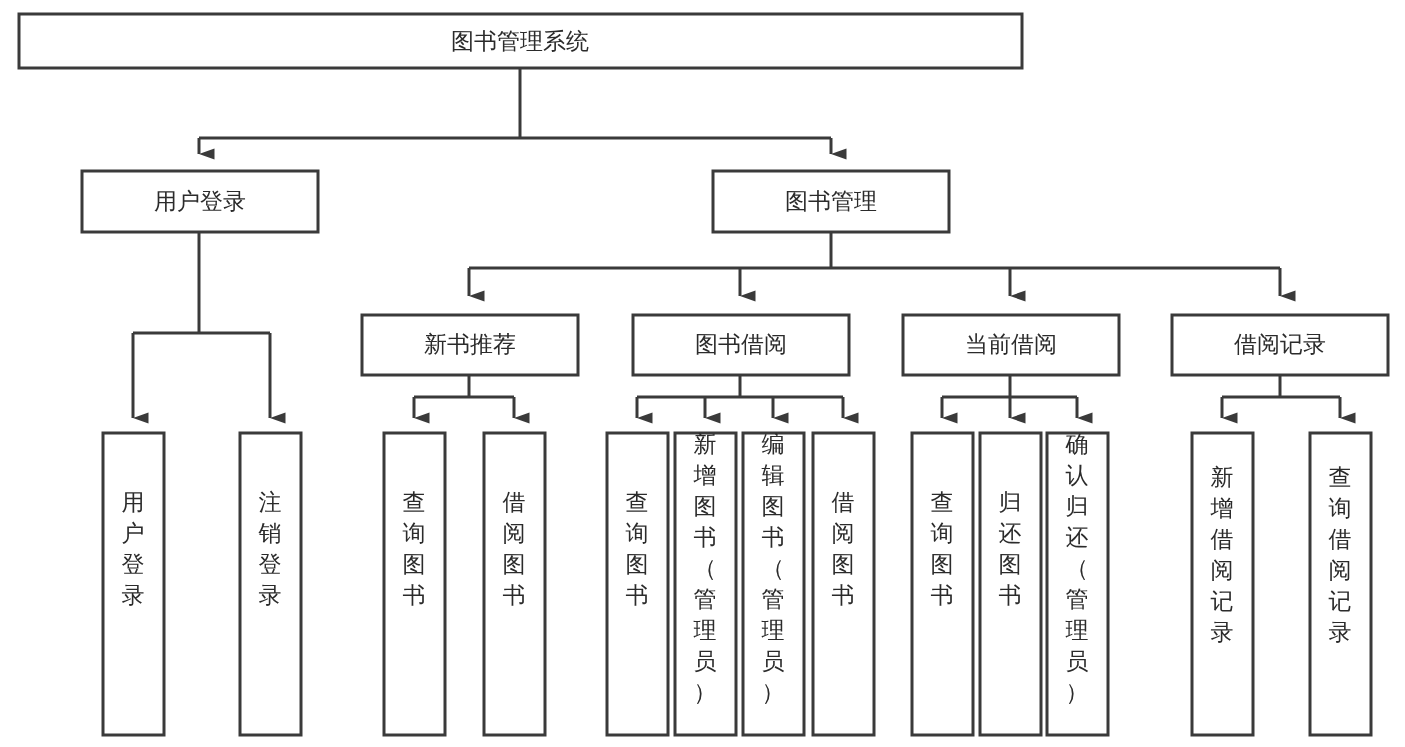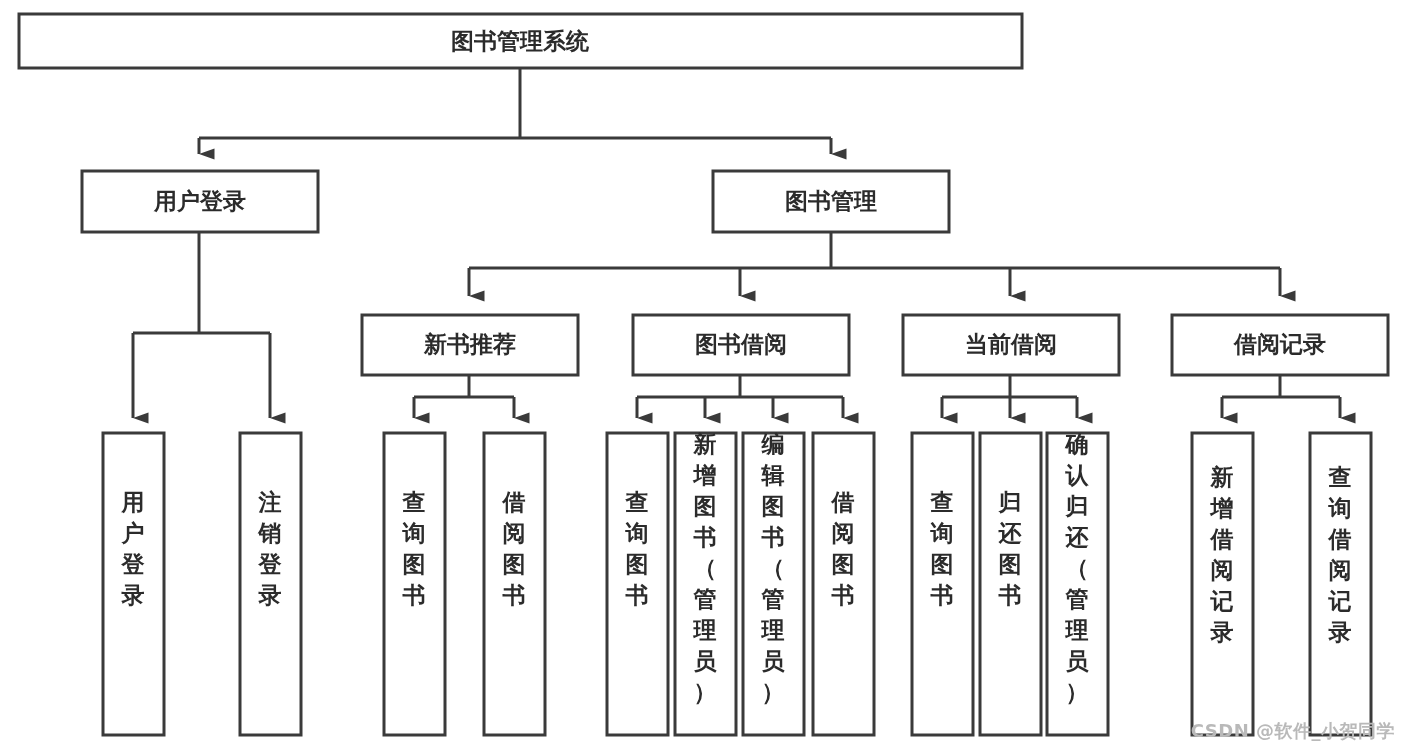--- a/index.html
+++ b/index.html
@@ -1,18 +1,18 @@
 <!DOCTYPE html>
 <html><head>
 <meta charset="utf-8">
 <style>
   html,body{margin:0;padding:0;background:#ffffff;}
   body{width:1405px;height:747px;overflow:hidden;
        font-family:"DejaVu Sans","Liberation Sans",sans-serif;}
-  #stage{position:relative;width:1405px;height:747px;background:#ffffff;font-weight:bold;}
+  #stage{position:relative;width:1405px;height:747px;background:#ffffff;}
   svg#diagram{position:absolute;left:0;top:0;width:1405px;height:747px;display:block;}
   .node-rect{fill:#ffffff;stroke:#3a3a3a;stroke-width:3;}
   .connector{stroke:#3a3a3a;stroke-width:3;fill:none;stroke-linecap:butt;}
   .arrow-head{fill:#3a3a3a;stroke:none;}
   .node-label{fill:#2b2b2b;font-family:"DejaVu Sans","Liberation Sans",sans-serif;
               font-size:23px;text-anchor:middle;dominant-baseline:middle;}
   .leaf-label{fill:#2b2b2b;font-family:"DejaVu Sans","Liberation Sans",sans-serif;
               font-size:23px;text-anchor:middle;}
   .watermark{position:absolute;right:10px;bottom:4px;color:#b9b9b9;font-size:18px;
              letter-spacing:.5px;font-family:"DejaVu Sans","Liberation Sans",sans-serif;
@@ -161,14 +161,13 @@
     <g>
       <rect class="node-rect" x="1192" y="433" width="61" height="302"></rect>
       <text class="leaf-label" x="1222" y="485"><tspan x="1222" dy="0">新</tspan><tspan x="1222" dy="31">增</tspan><tspan x="1222" dy="31">借</tspan><tspan x="1222" dy="31">阅</tspan><tspan x="1222" dy="31">记</tspan><tspan x="1222" dy="31">录</tspan></text>
     </g>
     <g>
       <rect class="node-rect" x="1310" y="433" width="61" height="302"></rect>
       <text class="leaf-label" x="1340" y="485"><tspan x="1340" dy="0">查</tspan><tspan x="1340" dy="31">询</tspan><tspan x="1340" dy="31">借</tspan><tspan x="1340" dy="31">阅</tspan><tspan x="1340" dy="31">记</tspan><tspan x="1340" dy="31">录</tspan></text>
     </g>
   </svg>
 
-  <div class="watermark">CSDN @软件_小贺同学</div>
 </div>
 
 </body></html>

